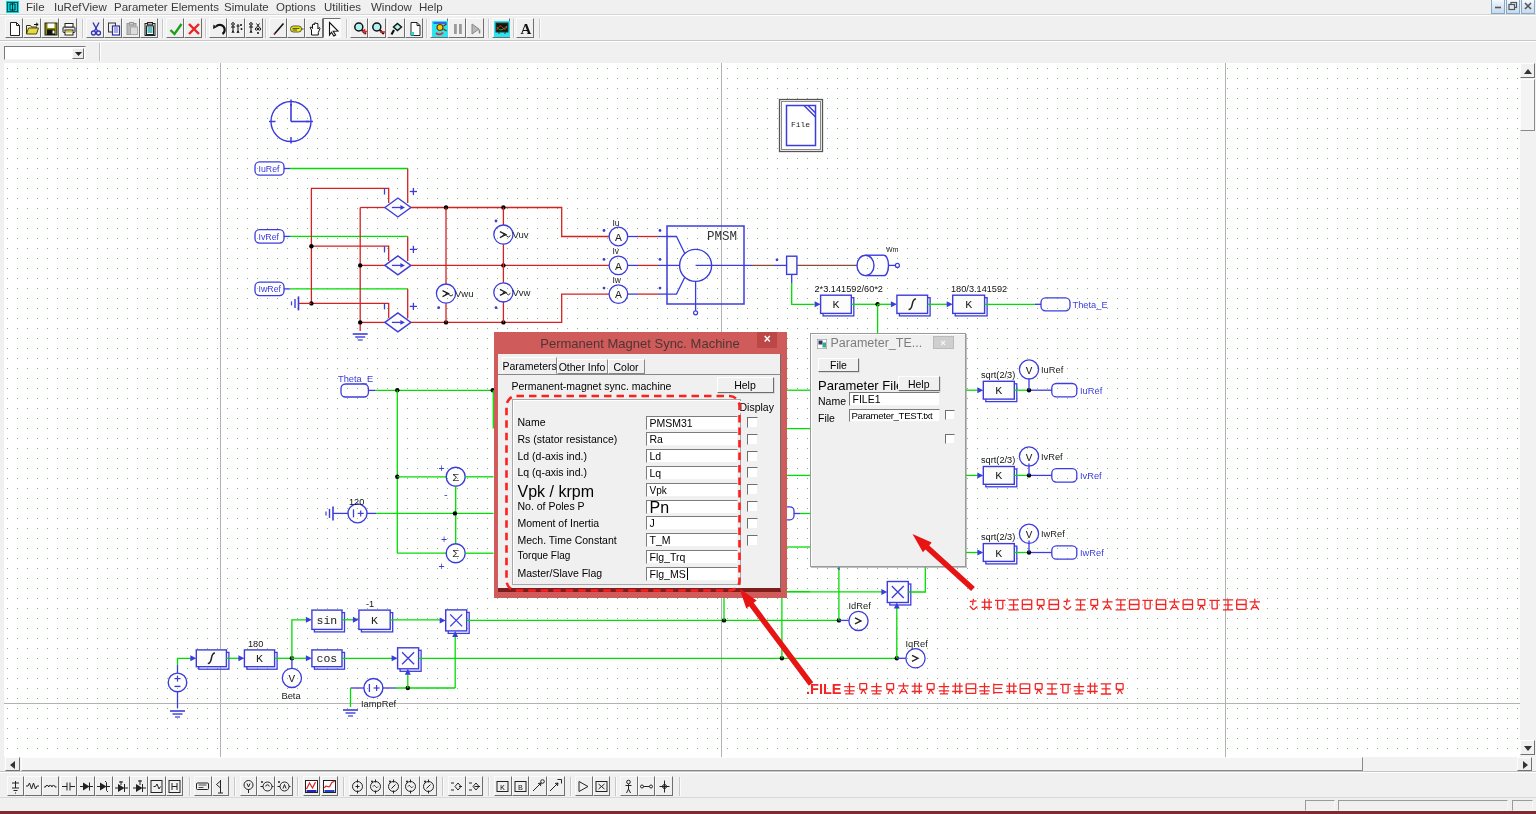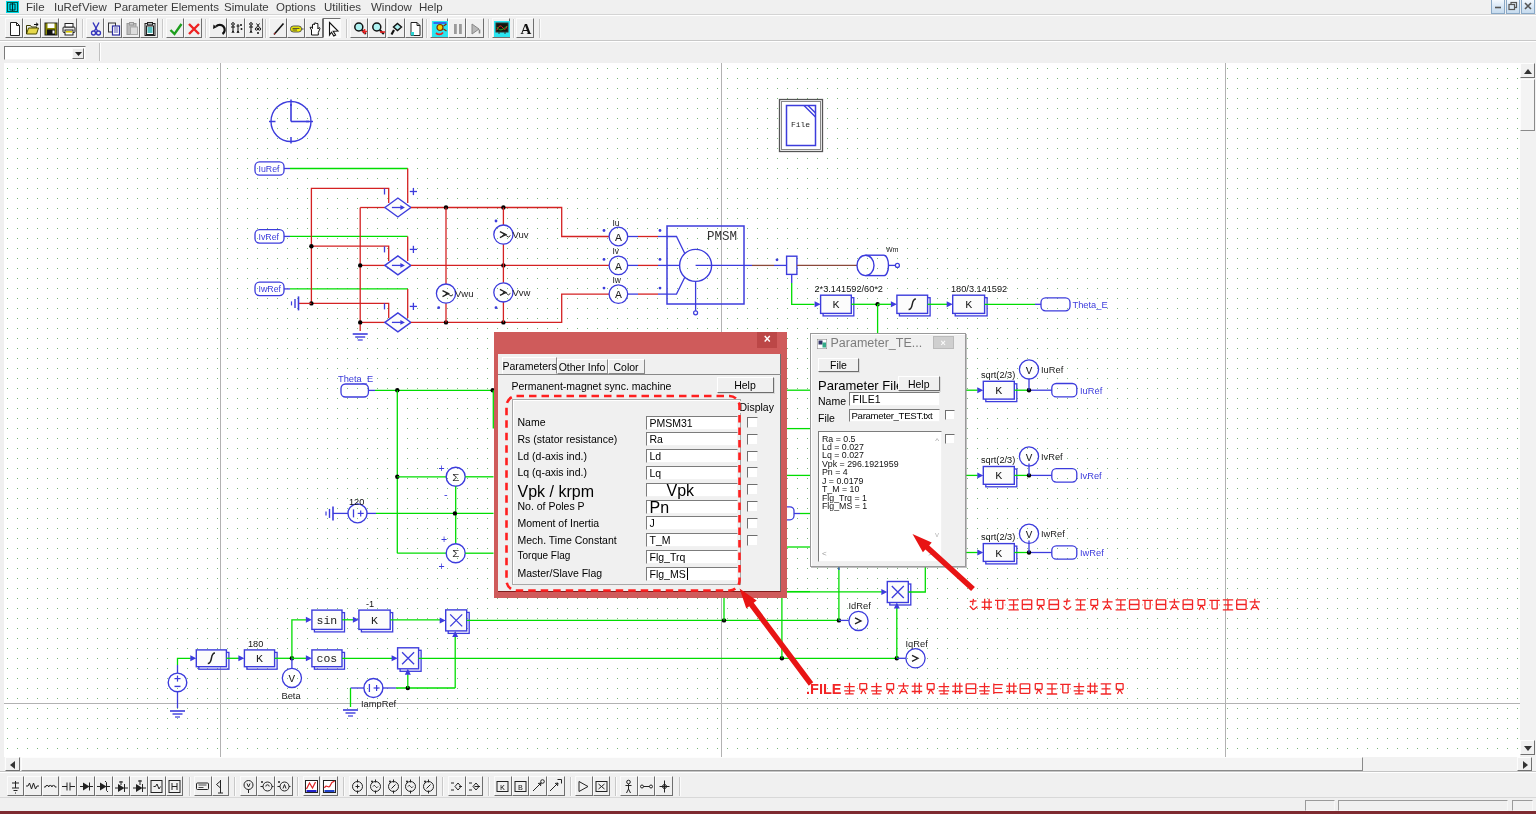--- a/index.html
+++ b/index.html
@@ -857,22 +857,23 @@
 <div class="abs" style="left:614.8px;top:5px;width:2px;height:19px;border-left:1px solid #c8c8c8;border-right:1px solid #fbfbfb"></div>
 <div class="abs" style="left:678.5px;top:5px;width:2px;height:19px;border-left:1px solid #c8c8c8;border-right:1px solid #fbfbfb"></div>
 </div>
 <div id="statusbar">
       <div class="spanel" style="left:1305px;width:30px"></div>
       <div class="spanel" style="left:1338px;width:170px"></div>
       <div class="spanel" style="left:1512px;width:21px"></div>
     </div>
 <div id="redline"></div>
 <div class="dlg" style="left:493.5px;top:331.5px;width:293px;height:266px;background:#cf5b5b">
+      <div class="abs" style="left:0;top:0;width:100%;height:22px;color:#4f3434;font-size:13px;text-align:center;line-height:23px">Permanent Magnet Sync. Machine</div>
       <div class="abs" style="left:263.3px;top:0;width:20.7px;height:16px;background:#bc4747;color:#fff;text-align:center;font-size:10px;line-height:14px;font-weight:bold;font-size:12px">×</div>
-      <div class="abs" style="left:4px;top:22px;width:283px;height:238.5px;background:#f0f0f0;border-right:1px solid #6e6e6e;border-bottom:1px solid #7f1d1d">
+      <div class="abs" style="left:4px;top:22px;width:283px;height:238.5px;background:#f0f0f0;border-right:1px solid #6e6e6e;border-bottom:4px solid #7f1d1d">
         <div class="abs" style="left:4px;top:3.5px;width:55px;height:17px;background:#f0f0f0;border:1px solid;border-color:#fff #888 #f0f0f0 #fff;z-index:2;font-size:10.5px;text-align:center;line-height:16px">Parameters</div>
         <div class="abs" style="left:59px;top:5.5px;width:51px;height:15px;border:1px solid;border-color:#fff #888 #888 #fff;font-size:10.5px;text-align:center;line-height:14px">Other Info</div>
         <div class="abs" style="left:110px;top:5.5px;width:37px;height:15px;border:1px solid;border-color:#fff #888 #888 #fff;font-size:10.5px;text-align:center;line-height:14px">Color</div>
         <div class="abs" style="left:0;top:20.5px;width:283px;height:0;border-top:1px solid #888"></div>
         <div class="abs" style="left:14px;top:26px;font-size:10.5px">Permanent-magnet sync. machine</div>
         <div class="raised" style="position:absolute;left:219px;top:23px;width:57px;height:16px;font-size:10.5px;text-align:center;line-height:15px">Help</div>
         <div class="abs" style="left:14px;top:45.5px;width:229px;height:186px;border:1px solid #a8a8a8;box-shadow:inset 1px 1px 0 #fff"></div>
         <div class="abs" style="left:241px;top:47px;font-size:10.5px;background:#f0f0f0;padding:0 1px">Display</div>
         <div class="abs" style="left:20px;top:62.5px;font-size:10.5px">Name</div>
         <div class="inset" style="position:absolute;left:148px;top:62.0px;width:92px;height:14px;font-size:10.5px;line-height:13px;padding-left:3px">PMSM31</div>
@@ -880,21 +881,21 @@
         <div class="abs" style="left:20px;top:79.3px;font-size:10.5px">Rs (stator resistance)</div>
         <div class="inset" style="position:absolute;left:148px;top:78.8px;width:92px;height:14px;font-size:10.5px;line-height:13px;padding-left:3px">Ra</div>
         <div class="cb" style="left:249.5px;top:80.3px"></div>
         <div class="abs" style="left:20px;top:96.1px;font-size:10.5px">Ld (d-axis ind.)</div>
         <div class="inset" style="position:absolute;left:148px;top:95.6px;width:92px;height:14px;font-size:10.5px;line-height:13px;padding-left:3px">Ld</div>
         <div class="cb" style="left:249.5px;top:97.1px"></div>
         <div class="abs" style="left:20px;top:112.9px;font-size:10.5px">Lq (q-axis ind.)</div>
         <div class="inset" style="position:absolute;left:148px;top:112.4px;width:92px;height:14px;font-size:10.5px;line-height:13px;padding-left:3px">Lq</div>
         <div class="cb" style="left:249.5px;top:113.9px"></div>
         <div class="abs" style="left:20px;top:129.7px;font-size:16px">Vpk / krpm</div>
-        <div class="inset" style="position:absolute;left:148px;top:129.2px;width:92px;height:14px;font-size:16px;line-height:13px;padding-left:20px">Vpk</div>
+        <div class="inset" style="position:absolute;left:148px;top:129.2px;width:92px;height:14px;font-size:10px;line-height:13px;padding-left:3px">Vpk</div>
         <div class="cb" style="left:249.5px;top:130.7px"></div>
         <div class="abs" style="left:20px;top:146.5px;font-size:10.5px">No. of Poles P</div>
         <div class="inset" style="position:absolute;left:148px;top:146.0px;width:92px;height:14px;font-size:16px;line-height:13px;padding-left:3px">Pn</div>
         <div class="cb" style="left:249.5px;top:147.5px"></div>
         <div class="abs" style="left:20px;top:163.3px;font-size:10.5px">Moment of Inertia</div>
         <div class="inset" style="position:absolute;left:148px;top:162.8px;width:92px;height:14px;font-size:10.5px;line-height:13px;padding-left:3px">J</div>
         <div class="cb" style="left:249.5px;top:164.3px"></div>
         <div class="abs" style="left:20px;top:180.1px;font-size:10.5px">Mech. Time Constant</div>
         <div class="inset" style="position:absolute;left:148px;top:179.6px;width:92px;height:14px;font-size:10.5px;line-height:13px;padding-left:3px">T_M</div>
         <div class="cb" style="left:249.5px;top:181.1px"></div>
@@ -914,27 +915,20 @@
       <div class="abs" style="left:122px;top:1.5px;width:21.5px;height:13.5px;background:#cfcfcf;border:1px solid #bbb;color:#fafafa;text-align:center;font-size:9px;line-height:12px;font-weight:bold">×</div>
       <div class="raised" style="position:absolute;left:7.5px;top:23.5px;width:41px;height:14.5px;font-size:10.5px;text-align:center;line-height:13.5px">File</div>
       <div class="abs" style="left:7.5px;top:44px;font-size:13px;width:82px;overflow:hidden;white-space:nowrap">Parameter File N</div>
       <div class="raised" style="position:absolute;left:87.5px;top:41.5px;width:41.5px;height:15px;font-size:10.5px;text-align:center;line-height:14px">Help</div>
       <div class="abs" style="left:7.5px;top:61px;font-size:10.5px">Name</div>
       <div class="inset" style="position:absolute;left:38px;top:58px;width:91px;height:13.5px;font-size:10.5px;line-height:12px;padding-left:3px">FILE1</div>
       <div class="abs" style="left:7.5px;top:77.5px;font-size:10.5px">File</div>
       <div class="inset" style="position:absolute;left:38px;top:74.5px;width:91px;height:13.5px;font-size:9.6px;line-height:12px;padding-left:2px;letter-spacing:-0.3px">Parameter_TEST.txt</div>
       <div class="cb" style="left:134px;top:75.5px;width:10px;height:10px"></div>
       <div class="cb" style="left:134px;top:100px;width:10px;height:10px"></div>
-      <div class="inset" style="position:absolute;left:7.5px;top:96.5px;width:124px;height:131.5px;font-size:8.8px;line-height:8.45px;color:#111">
-        <div style="padding:3px 2px 0 3px">Ra = 0.5<br>Ld = 0.027<br>Lq = 0.027<br>Vpk = 296.1921959<br>Pn = 4<br>J = 0.0179<br>T_M = 10<br>Flg_Trq = 1<br>Flg_MS = 1</div>
-        <div style="position:absolute;right:2px;top:5px;color:#999;font-size:8px">^</div>
-        <div style="position:absolute;right:2px;bottom:22px;color:#bbb;font-size:8px">v</div>
-        <div style="position:absolute;left:3px;bottom:3px;color:#999;font-size:8px">&lt;</div>
-        <div style="position:absolute;right:8px;bottom:3px;color:#999;font-size:8px">&gt;</div>
-      </div>
     </div>
 <svg class="abs" style="left:0;top:0;pointer-events:none" width="1536" height="814" viewBox="0 0 1536 814">
       <rect x="506.5" y="396" width="233" height="194.5" rx="10" fill="none" stroke="#ff1f1f" stroke-width="2.6" stroke-dasharray="7.5 5"></rect>
       <path d="M974.9 586.9L929.2 545.4L931.7 542.6L912.5 534.0L922.9 552.3L925.4 549.5L971.1 591.1Z" fill="#e81414"></path>
       <path d="M813.2 682.3L753.7 602.8L756.7 600.6L739.5 588.5L746.3 608.4L749.2 606.2L808.8 685.7Z" fill="#e81414"></path>
       <path d="M969.8 601.5L976.5 600.9M973.4 598.9L972.6 605.4M969.8 606.0L973.4 609.7M973.4 609.7L977.4 606.5M984.7 598.7L984.7 609.9M989.1 598.7L989.1 609.9M981.6 602.1L992.0 602.1M981.6 607.4L992.0 607.4M995.0 600.4L1005.4 600.4M997.6 600.4L997.6 608.8M1002.8 600.4L1002.8 608.8M997.6 608.8L1002.8 608.8M995.0 604.9L995.5 604.9M1004.9 604.9L1005.4 604.9M1008.4 599.8L1018.8 599.8M1013.6 599.8L1013.6 609.9M1008.4 609.9L1018.8 609.9M1009.2 604.9L1018.0 604.9M1022.3 599.8L1031.7 599.8M1022.3 599.8L1022.3 609.3M1031.7 599.8L1031.7 609.3M1022.3 609.3L1031.7 609.3M1022.3 604.5L1031.7 604.5M1037.3 599.6L1037.3 605.4M1037.3 599.6L1044.0 599.6M1044.0 599.6L1044.0 605.4M1037.3 605.4L1044.0 605.4M1040.6 605.4L1038.3 609.9M1040.6 605.4L1043.3 609.9M1049.1 599.8L1058.5 599.8M1049.1 599.8L1049.1 609.3M1058.5 599.8L1058.5 609.3M1049.1 609.3L1058.5 609.3M1049.1 604.5L1058.5 604.5M1063.6 601.5L1070.3 600.9M1067.2 598.9L1066.4 605.4M1063.6 606.0L1067.2 609.7M1067.2 609.7L1071.2 606.5M1075.4 599.8L1085.8 599.8M1080.6 599.8L1080.6 609.9M1075.4 609.9L1085.8 609.9M1076.2 604.9L1085.0 604.9M1090.9 599.6L1090.9 605.4M1090.9 599.6L1097.6 599.6M1097.6 599.6L1097.6 605.4M1090.9 605.4L1097.6 605.4M1094.2 605.4L1091.9 609.9M1094.2 605.4L1096.9 609.9M1107.4 598.7L1107.4 604.9M1102.2 601.8L1112.6 601.8M1103.4 609.9L1106.6 604.9M1111.4 609.9L1108.2 604.9M1105.3 607.7L1109.5 607.7M1115.6 599.8L1126.0 599.8M1120.8 599.8L1120.8 609.9M1115.6 609.9L1126.0 609.9M1116.4 604.9L1125.2 604.9M1129.5 599.8L1138.9 599.8M1129.5 599.8L1129.5 609.3M1138.9 599.8L1138.9 609.3M1129.5 609.3L1138.9 609.3M1129.5 604.5L1138.9 604.5M1142.4 600.4L1152.8 600.4M1145.0 600.4L1145.0 608.8M1150.2 600.4L1150.2 608.8M1145.0 608.8L1150.2 608.8M1142.4 604.9L1142.9 604.9M1152.3 604.9L1152.8 604.9M1156.3 599.8L1165.7 599.8M1156.3 599.8L1156.3 609.3M1165.7 599.8L1165.7 609.3M1156.3 609.3L1165.7 609.3M1156.3 604.5L1165.7 604.5M1174.4 598.7L1174.4 604.9M1169.2 601.8L1179.6 601.8M1170.4 609.9L1173.6 604.9M1178.4 609.9L1175.2 604.9M1172.3 607.7L1176.5 607.7M1183.1 599.8L1192.5 599.8M1183.1 599.8L1183.1 609.3M1192.5 599.8L1192.5 609.3M1183.1 609.3L1192.5 609.3M1183.1 604.5L1192.5 604.5M1198.1 599.6L1198.1 605.4M1198.1 599.6L1204.8 599.6M1204.8 599.6L1204.8 605.4M1198.1 605.4L1204.8 605.4M1201.4 605.4L1199.1 609.9M1201.4 605.4L1204.1 609.9M1209.4 600.4L1219.8 600.4M1212.0 600.4L1212.0 608.8M1217.2 600.4L1217.2 608.8M1212.0 608.8L1217.2 608.8M1209.4 604.9L1209.9 604.9M1219.3 604.9L1219.8 604.9M1222.8 599.8L1233.2 599.8M1228.0 599.8L1228.0 609.9M1222.8 609.9L1233.2 609.9M1223.6 604.9L1232.4 604.9M1236.7 599.8L1246.1 599.8M1236.7 599.8L1236.7 609.3M1246.1 599.8L1246.1 609.3M1236.7 609.3L1246.1 609.3M1236.7 604.5L1246.1 604.5M1254.8 598.7L1254.8 604.9M1249.6 601.8L1260.0 601.8M1250.8 609.9L1254.0 604.9M1258.8 609.9L1255.6 604.9M1252.7 607.7L1256.9 607.7" stroke="#f22424" stroke-width="1.30" fill="none" stroke-linecap="butt"></path>
       <text x="806" y="694" font-family="Liberation Sans" font-size="14.5" font-weight="bold" fill="#f22424">.FILE</text>
       <path d="M849.5 682.7L849.5 694.0M844.2 686.7L854.7 686.7M844.2 690.8L854.7 690.8M845.2 693.8L853.7 693.8M859.8 683.6L859.8 689.5M859.8 683.6L866.6 683.6M866.6 683.6L866.6 689.5M859.8 689.5L866.6 689.5M863.2 689.5L860.9 694.0M863.2 689.5L865.9 694.0M876.5 682.7L876.5 694.0M871.2 686.7L881.7 686.7M871.2 690.8L881.7 690.8M872.2 693.8L880.7 693.8M886.8 683.6L886.8 689.5M886.8 683.6L893.6 683.6M893.6 683.6L893.6 689.5M886.8 689.5L893.6 689.5M890.2 689.5L887.9 694.0M890.2 689.5L892.9 694.0M903.5 682.7L903.5 688.9M898.2 685.9L908.7 685.9M899.5 694.0L902.6 688.9M907.4 694.0L904.3 688.9M901.4 691.7L905.6 691.7M914.9 682.7L914.9 694.0M919.3 682.7L919.3 694.0M911.7 686.1L922.2 686.1M911.7 691.5L922.2 691.5M927.3 683.6L927.3 689.5M927.3 683.6L934.1 683.6M934.1 683.6L934.1 689.5M927.3 689.5L934.1 689.5M930.7 689.5L928.4 694.0M930.7 689.5L933.4 694.0M944.0 682.7L944.0 694.0M938.7 686.7L949.2 686.7M938.7 690.8L949.2 690.8M939.8 693.8L948.2 693.8M955.4 682.7L955.4 694.0M959.8 682.7L959.8 694.0M952.2 686.1L962.7 686.1M952.2 691.5L962.7 691.5M966.2 683.8L975.7 683.8M966.2 683.8L966.2 693.4M975.7 683.8L975.7 693.4M966.2 693.4L975.7 693.4M966.2 688.6L975.7 688.6M984.5 682.7L984.5 694.0M979.2 686.7L989.7 686.7M979.2 690.8L989.7 690.8M980.2 693.8L988.7 693.8M993.8 683.6L993.8 694.0M993.8 684.7L1002.7 684.7M994.8 688.4L1001.9 688.4M993.8 692.6L1002.7 692.6M1009.4 682.7L1009.4 694.0M1013.8 682.7L1013.8 694.0M1006.2 686.1L1016.7 686.1M1006.2 691.5L1016.7 691.5M1020.2 683.8L1029.7 683.8M1020.2 683.8L1020.2 693.4M1029.7 683.8L1029.7 693.4M1020.2 693.4L1029.7 693.4M1020.2 688.6L1029.7 688.6M1035.3 683.6L1035.3 689.5M1035.3 683.6L1042.1 683.6M1042.1 683.6L1042.1 689.5M1035.3 689.5L1042.1 689.5M1038.7 689.5L1036.4 694.0M1038.7 689.5L1041.4 694.0M1046.7 683.8L1057.2 683.8M1052.0 683.8L1052.0 694.0M1046.7 694.0L1057.2 694.0M1047.5 688.9L1056.4 688.9M1060.2 684.4L1070.7 684.4M1062.8 684.4L1062.8 692.9M1068.1 684.4L1068.1 692.9M1062.8 692.9L1068.1 692.9M1060.2 688.9L1060.7 688.9M1070.2 688.9L1070.7 688.9M1079.0 682.7L1079.0 694.0M1073.7 686.7L1084.2 686.7M1073.7 690.8L1084.2 690.8M1074.8 693.8L1083.2 693.8M1090.4 682.7L1090.4 694.0M1094.8 682.7L1094.8 694.0M1087.2 686.1L1097.7 686.1M1087.2 691.5L1097.7 691.5M1100.7 683.8L1111.2 683.8M1106.0 683.8L1106.0 694.0M1100.7 694.0L1111.2 694.0M1101.5 688.9L1110.4 688.9M1116.3 683.6L1116.3 689.5M1116.3 683.6L1123.1 683.6M1123.1 683.6L1123.1 689.5M1116.3 689.5L1123.1 689.5M1119.7 689.5L1117.4 694.0M1119.7 689.5L1122.4 694.0" stroke="#f22424" stroke-width="1.30" fill="none" stroke-linecap="butt"></path>
     </svg>
 </div>

